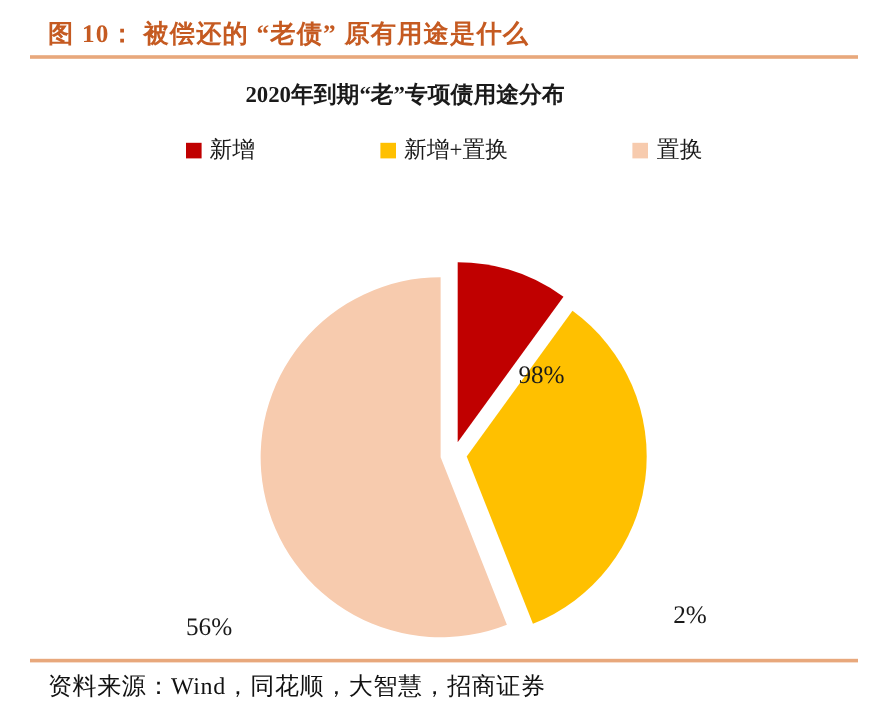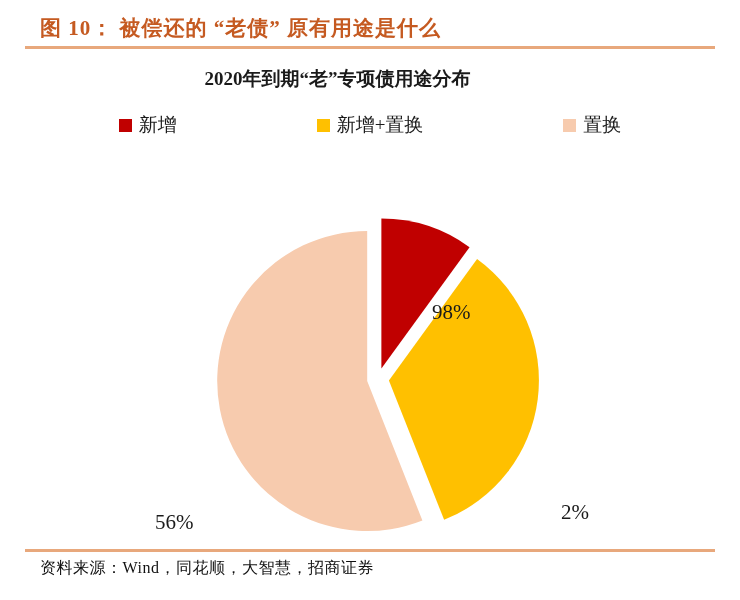--- a/index.html
+++ b/index.html
@@ -59,21 +59,20 @@
 
   
   .legend {
     position: absolute;
     left: 0;
     top: 60px;
     width: 740px;
     display: flex;
     justify-content: center;
     align-items: center;
-    gap: 36px;
   }
   .legend-item {
     display: flex;
     align-items: center;
     margin: 0 52px;
   }
   .legend-swatch {
     width: 13px;
     height: 13px;
     margin-right: 7px;
@@ -110,21 +109,21 @@
   }
   .label-red   { left: 432px; top: 153px; }
   .label-yellow{ left: 561px; top: 353px; }
   .label-peach { left: 155px; top: 363px; text-align: right; }
 
   
   .source {
     position: absolute;
     left: 40px;
     top: 558px;
-    font-size: 16px;
+    font-size: 20px;
     color: #111111;
     font-family: "Liberation Serif", "DejaVu Serif", serif;
     letter-spacing: 0.5px;
     white-space: nowrap;
   }
 </style>
 </head>
 <body>
 
 <div class="fig-title">图 10： 被偿还的 “老债” 原有用途是什么</div>

